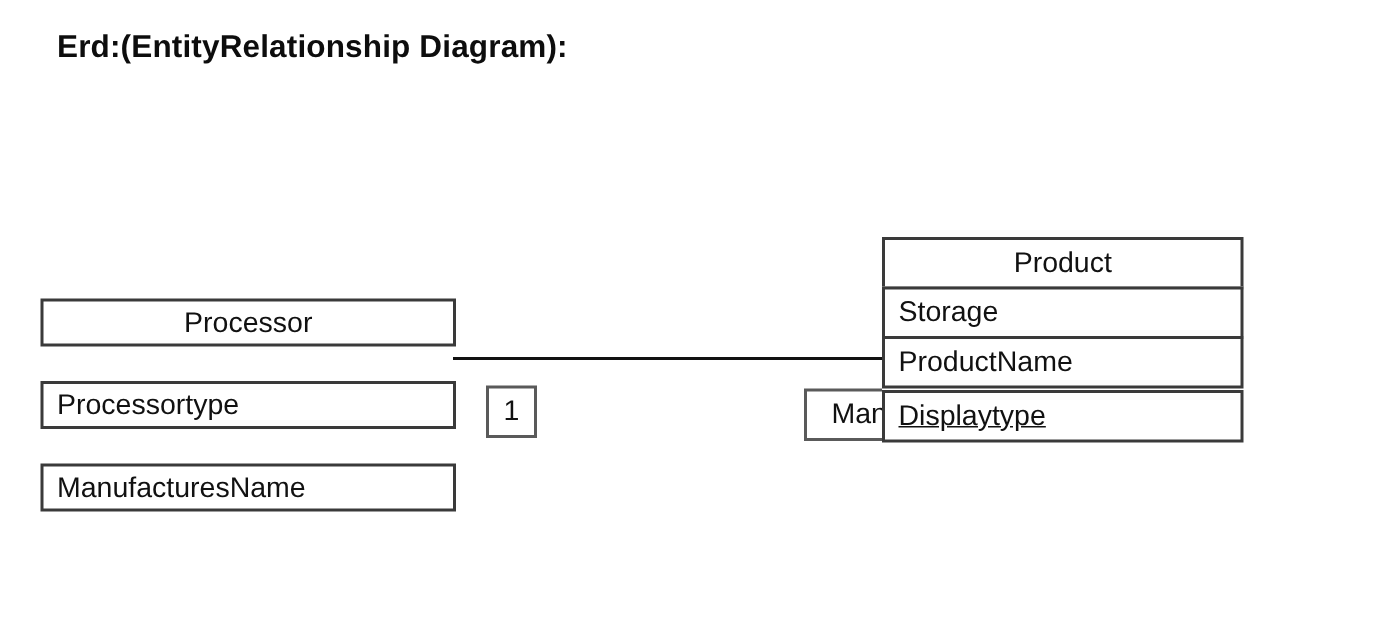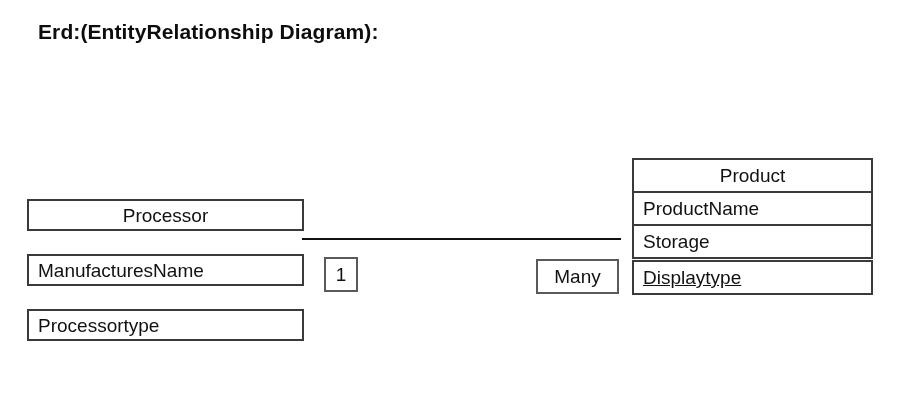--- a/index.html
+++ b/index.html
@@ -70,21 +70,21 @@
 
   
   #entity-processor {
     left: 27px;
     top: 176px;
     width: 277px;
   }
   #entity-processor .entity-row { height: 32px; margin-top: 23px; }
 
   #entity-product {
-    left: 632px;
+    left: 588px;
     top: 158px;
     width: 241px;
   }
   #entity-product .entity-row { height: 35px; }
 
   
   .connector-line {
     position: absolute;
     left: 302px;
     top: 238px;
@@ -123,30 +123,30 @@
 </style>
 </head>
 <body>
 
 <div id="canvas">
 
   <div class="diagram-title">Erd:(EntityRelationship Diagram):</div>
 
   <div class="entity" id="entity-processor">
     <div class="entity-row header">Processor</div>
+    <div class="entity-row attr">Processortype</div>
     <div class="entity-row attr">ManufacturesName</div>
-    <div class="entity-row attr">Processortype</div>
   </div>
 
   <div class="connector-line"></div>
 
   <div class="cardinality" id="cardinality-one">1</div>
 
   <div class="cardinality" id="cardinality-many">Many</div>
 
   <div class="entity" id="entity-product">
     <div class="entity-row header">Product</div>
+    <div class="entity-row attr">Storage</div>
     <div class="entity-row attr">ProductName</div>
-    <div class="entity-row attr">Storage</div>
     <div class="entity-row attr detached">Displaytype</div>
   </div>
 
 </div>
 
 </body></html>

